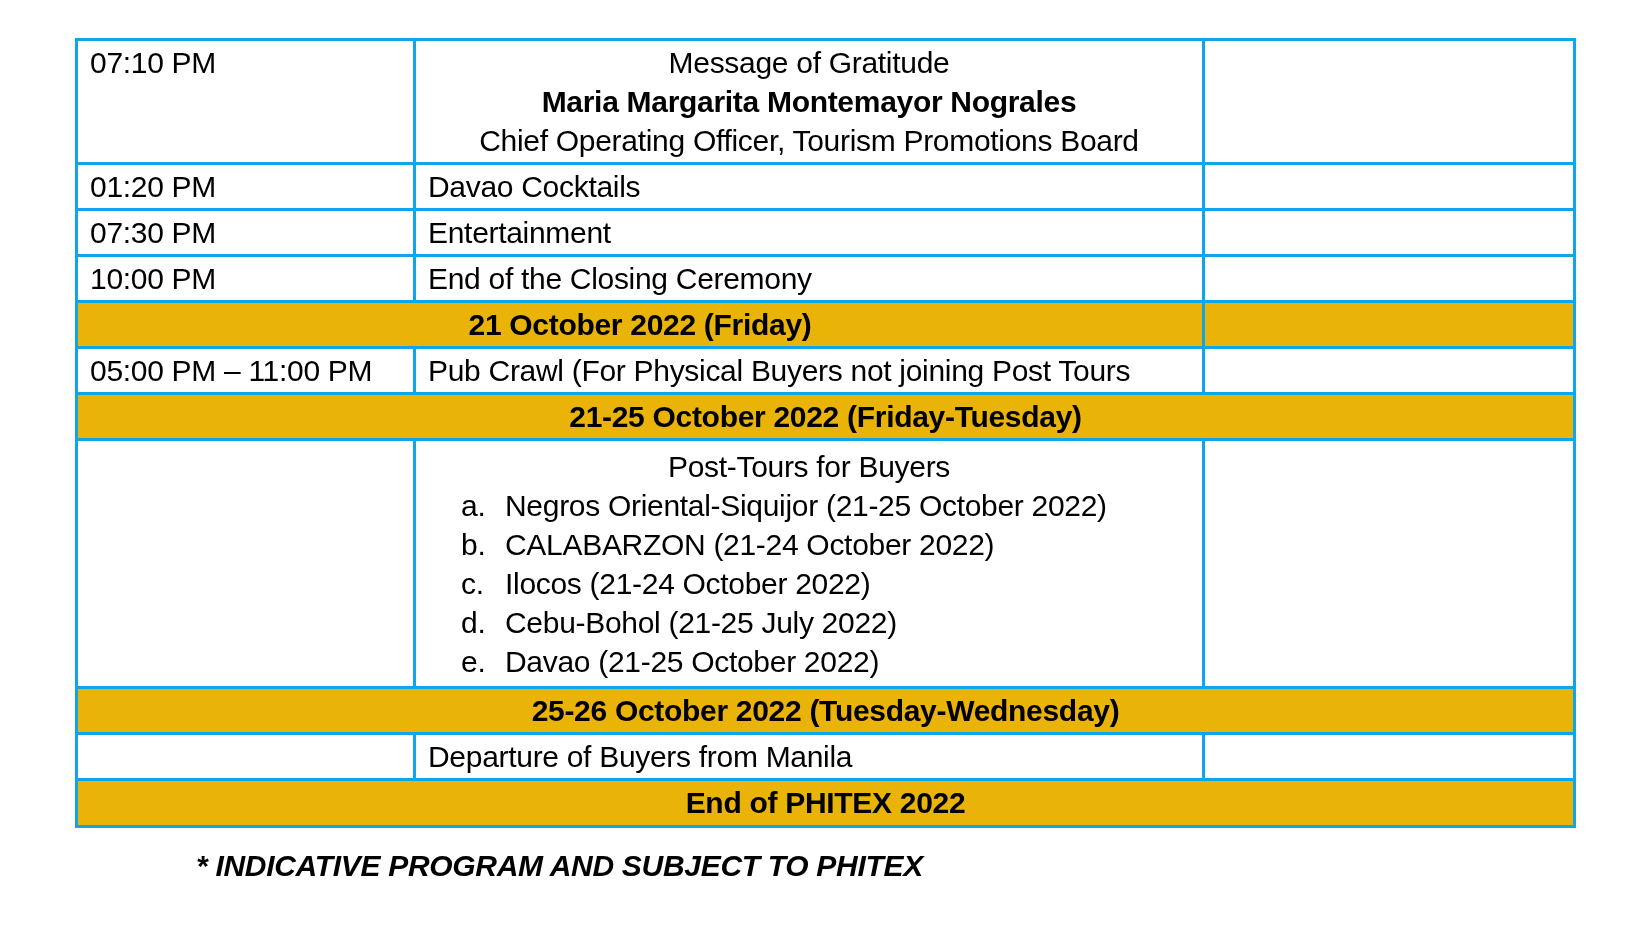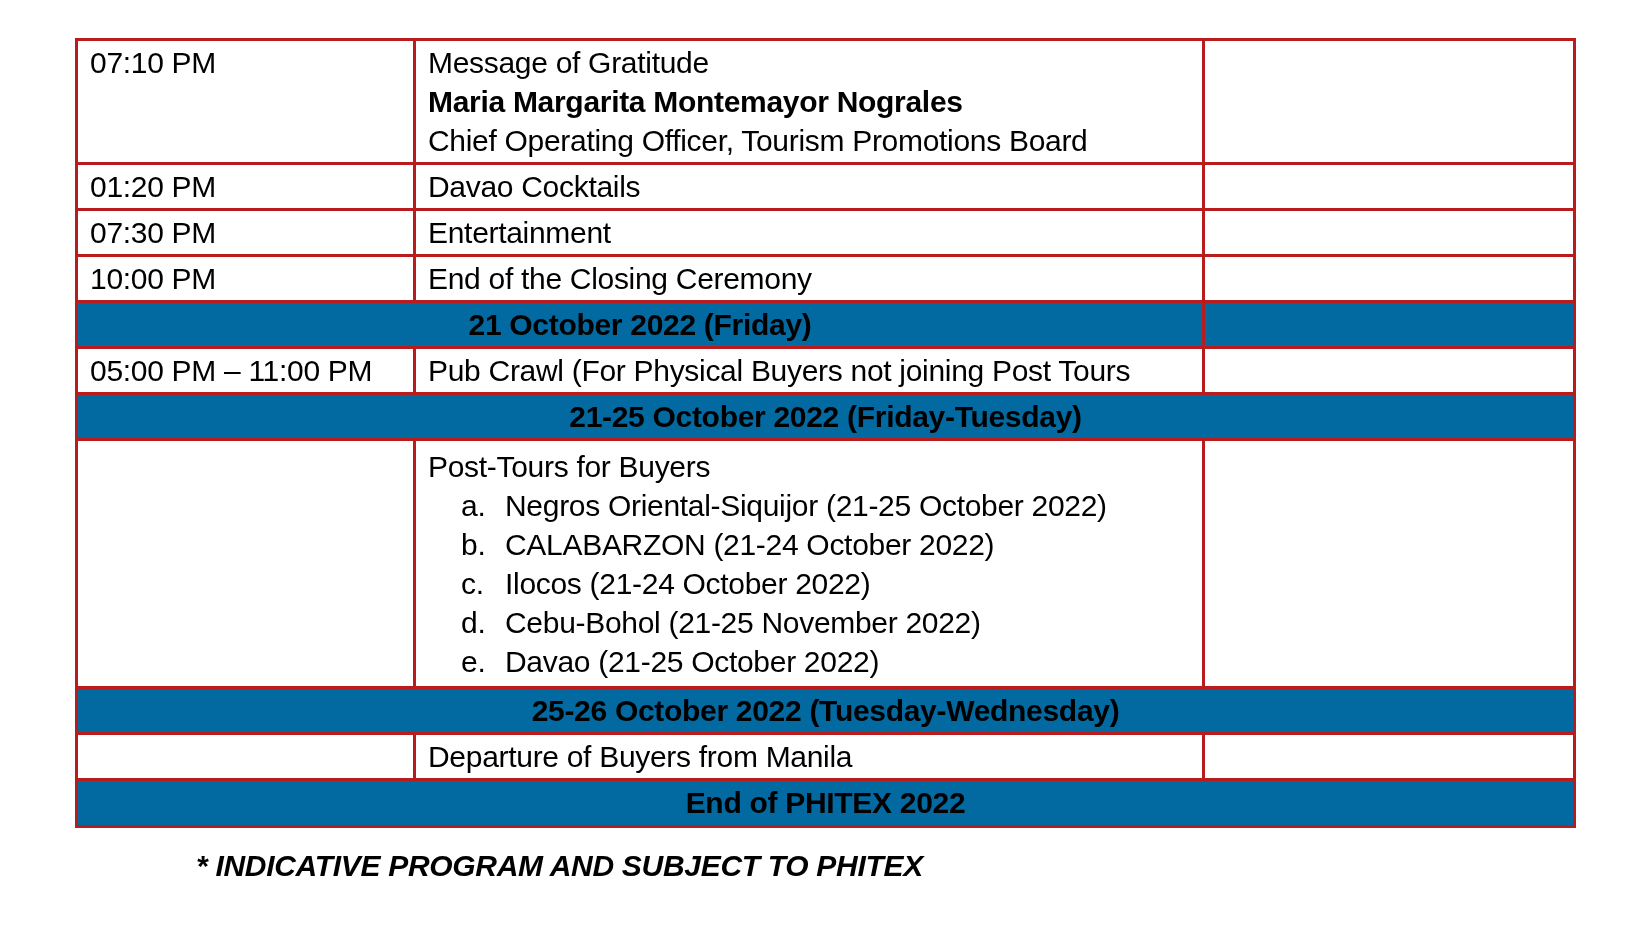--- a/index.html
+++ b/index.html
@@ -20,40 +20,40 @@
   }
   table.program {
     position: absolute;
     left: 75px;
     top: 38px;
     width: 1498px;
     border-collapse: collapse;
     table-layout: fixed;
   }
   table.program td {
-    border: 3px solid #b91c1c;
+    border: 3px solid #0ea5e9;
     vertical-align: top;
     font-size: 30px;
     line-height: 39px;
     letter-spacing: -0.3px;
     padding: 2px 12px;
     overflow: hidden;
     white-space: nowrap;
   }
   col.c1 { width: 338px; }
   col.c2 { width: 789px; }
   col.c3 { width: 371px; }
   td.hdr {
     text-align: center;
     font-weight: bold;
     white-space: nowrap;
   }
-  td.gray { background: #0369a1; margin-left: 48px; }
+  td.gray { background: #eab308; margin-left: 48px; }
   .bold { font-weight: bold; }
-  .line { white-space: nowrap; }
+  .line { white-space: nowrap; text-align: center; }
   .list-line {
     display: flex;
     margin-left: 33px;
     white-space: nowrap;
   }
   .list-letter {
     width: 44px;
     flex: 0 0 44px;
   }
   .footer-note {
@@ -134,21 +134,21 @@
         <div class="list-line">
           <span class="list-letter">b.</span>
           <span>CALABARZON (21-24 October 2022)</span>
         </div>
         <div class="list-line">
           <span class="list-letter">c.</span>
           <span>Ilocos (21-24 October 2022)</span>
         </div>
         <div class="list-line">
           <span class="list-letter">d.</span>
-          <span>Cebu-Bohol (21-25 November 2022)</span>
+          <span>Cebu-Bohol (21-25 July 2022)</span>
         </div>
         <div class="list-line">
           <span class="list-letter">e.</span>
           <span>Davao (21-25 October 2022)</span>
         </div>
       </td>
       <td></td>
     </tr>
 
     <tr style="height:45px;">

